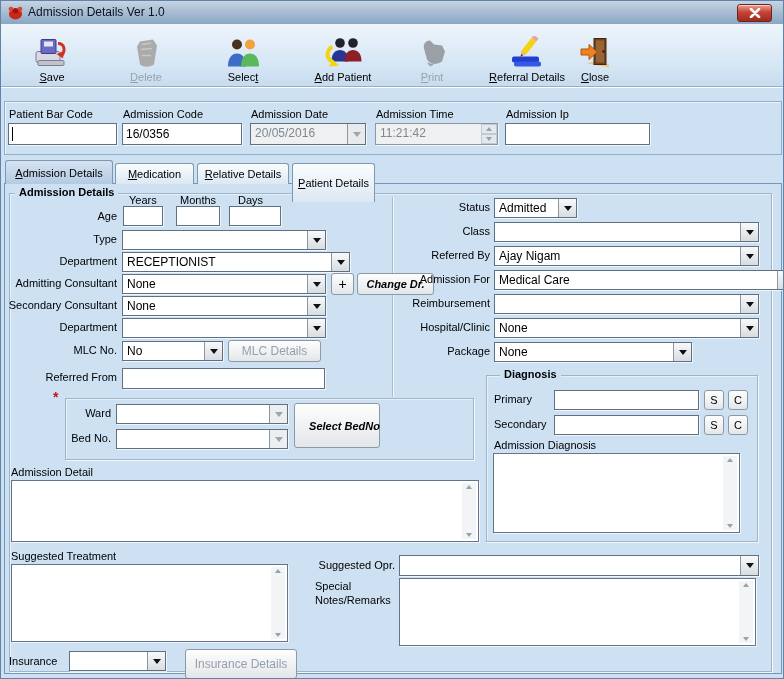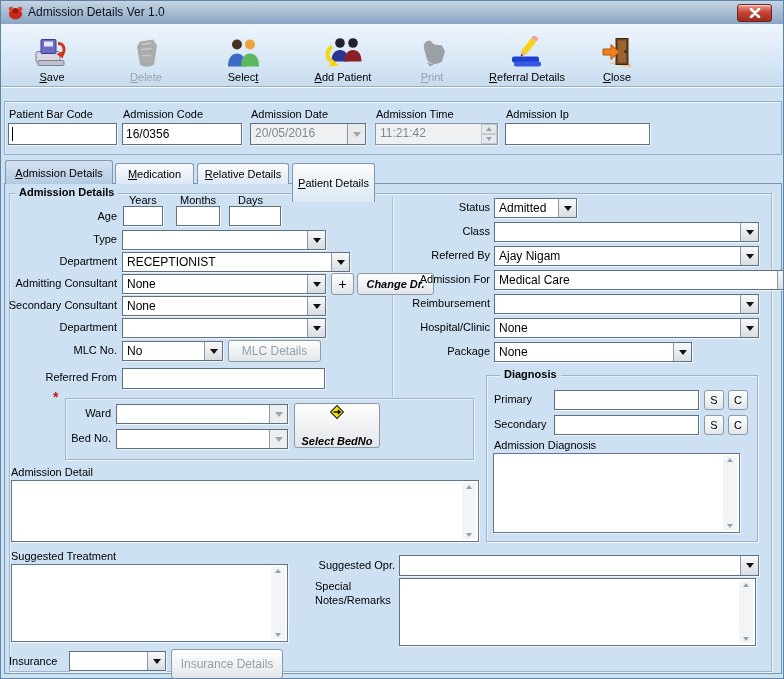--- a/index.html
+++ b/index.html
@@ -141,21 +141,21 @@
           <g transform="rotate(38 20 12)">
             <rect x="17" y="-3" width="6" height="4" fill="#efa0a8"></rect>
             <rect x="17" y="1" width="6" height="16" fill="#f5d312"></rect>
             <path d="M17 17 l6 0 -3 6z" fill="#e8b87a"></path>
             <path d="M19.1 19.8 l1.8 0 -0.9 3.2z" fill="#333"></path>
           </g>
         </svg>
       </span>
       <span class="tb-label"><u>R</u>eferral Details</span>
     </div>
-    <div class="tb-item" style="left:584px;width:64px">
+    <div class="tb-item" style="left:562px;width:64px">
       <span class="ic">
         <svg width="36" height="33" viewBox="0 0 36 32">
           <path d="M10 27 l22 4 v-3 l-12-4z" fill="#e8c88c"></path>
           <rect x="17" y="2" width="12" height="26" fill="#6e421e" stroke="#46280e"></rect>
           <rect x="19" y="4" width="8" height="22" fill="#9a6432"></rect>
           <circle cx="26.5" cy="15" r="1.2" fill="#2c1a08"></circle>
           <path d="M4 12.5 h8 v-4.5 l8 7.5 -8 7.5 v-4.5 h-8z" fill="#f08020" stroke="#b05808"></path>
         </svg>
       </span>
       <span class="tb-label"><u>C</u>lose</span>
@@ -283,21 +283,21 @@
         <i class="arr"></i>
       </span>
   </div>
   <span class="lbl rlab" style="left:60px;top:431px;width:50px">Bed No.</span>
   <div class="combo wdis" style="left:115px;top:428px;width:172px;height:20px">
     <span class="val"></span>
       <span class="cbtn">
         <i class="arr"></i>
       </span>
   </div>
-  <div class="btn bold" style="left:293px;top:402px;width:86px;height:45px;flex-direction:column;gap:15px">
+  <div class="btn bold" style="left:293px;top:402px;width:86px;height:45px;flex-direction:row;gap:15px">
     <svg width="26" height="26" viewBox="0 0 30 30">
       <rect x="6.5" y="6.5" width="17" height="17" transform="rotate(45 15 15)" fill="#f2e20c" stroke="#1a1a1a" stroke-width="2"></rect>
       <path d="M8.5 13.5 h8 v-3.5 l6.5 5 -6.5 5 v-3.5 h-8z" fill="#111"></path>
     </svg>
     <span>Select BedNo</span>
   </div>
 
   <span class="lbl" style="left:10px;top:465px">Admission Detail</span>
   <div class="scrollbox" style="left:10px;top:479px;width:468px;height:62px">
     <span class="lbl" style="left:3px;top:3px"></span>
@@ -316,21 +316,21 @@
     </span>
   </div>
 
   <span class="lbl" style="left:8px;top:654px">Insurance</span>
   <div class="combo" style="left:68px;top:650px;width:97px;height:20px">
     <span class="val"></span>
       <span class="cbtn">
         <i class="arr"></i>
       </span>
   </div>
-  <div class="btn graytext" style="left:170px;top:648px;width:112px;height:30px">Insurance Details</div>
+  <div class="btn graytext" style="left:184px;top:648px;width:112px;height:30px">Insurance Details</div>
 
   <span class="lbl rlab" style="left:389px;top:200px;width:100px">Status</span>
   <div class="combo" style="left:493px;top:197px;width:83px;height:20px">
     <span class="val">Admitted</span>
       <span class="cbtn">
         <i class="arr"></i>
       </span>
   </div>
 
   <span class="lbl rlab" style="left:389px;top:224px;width:100px">Class</span>

